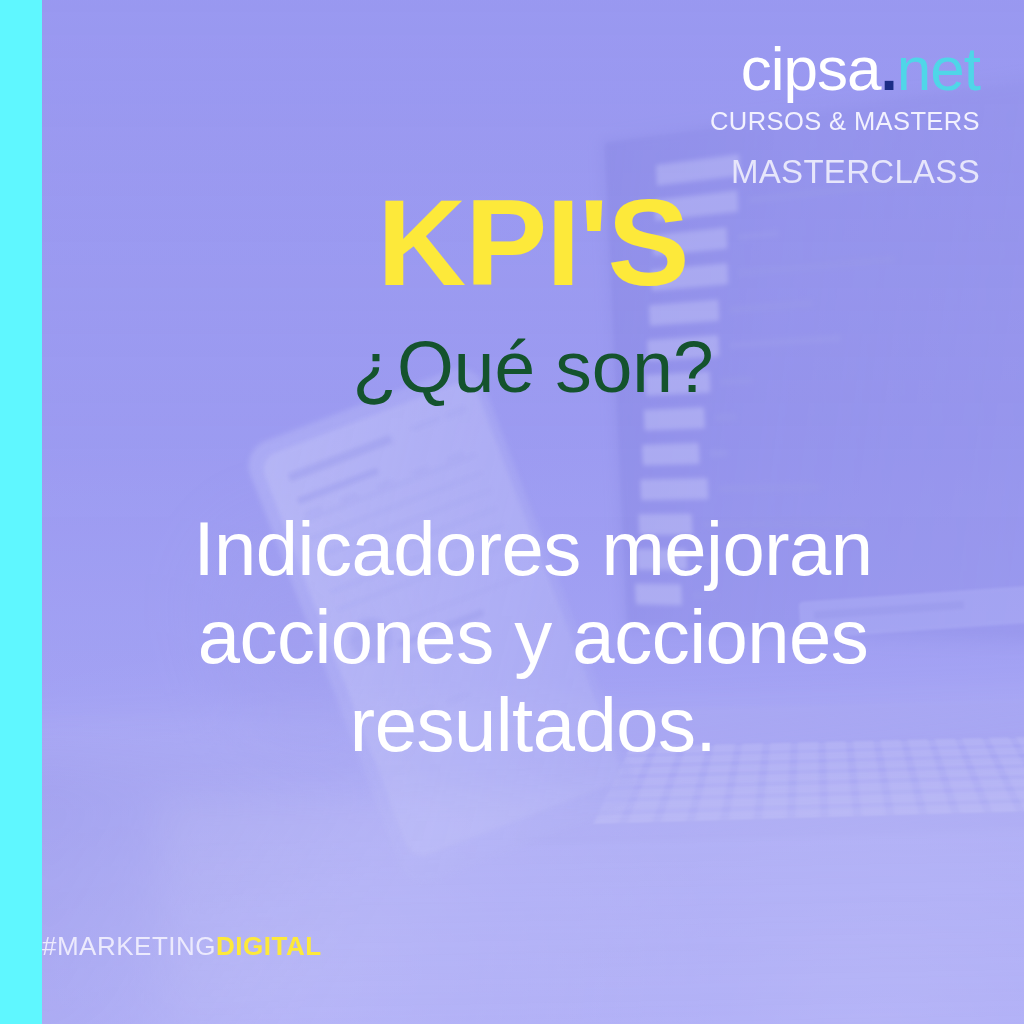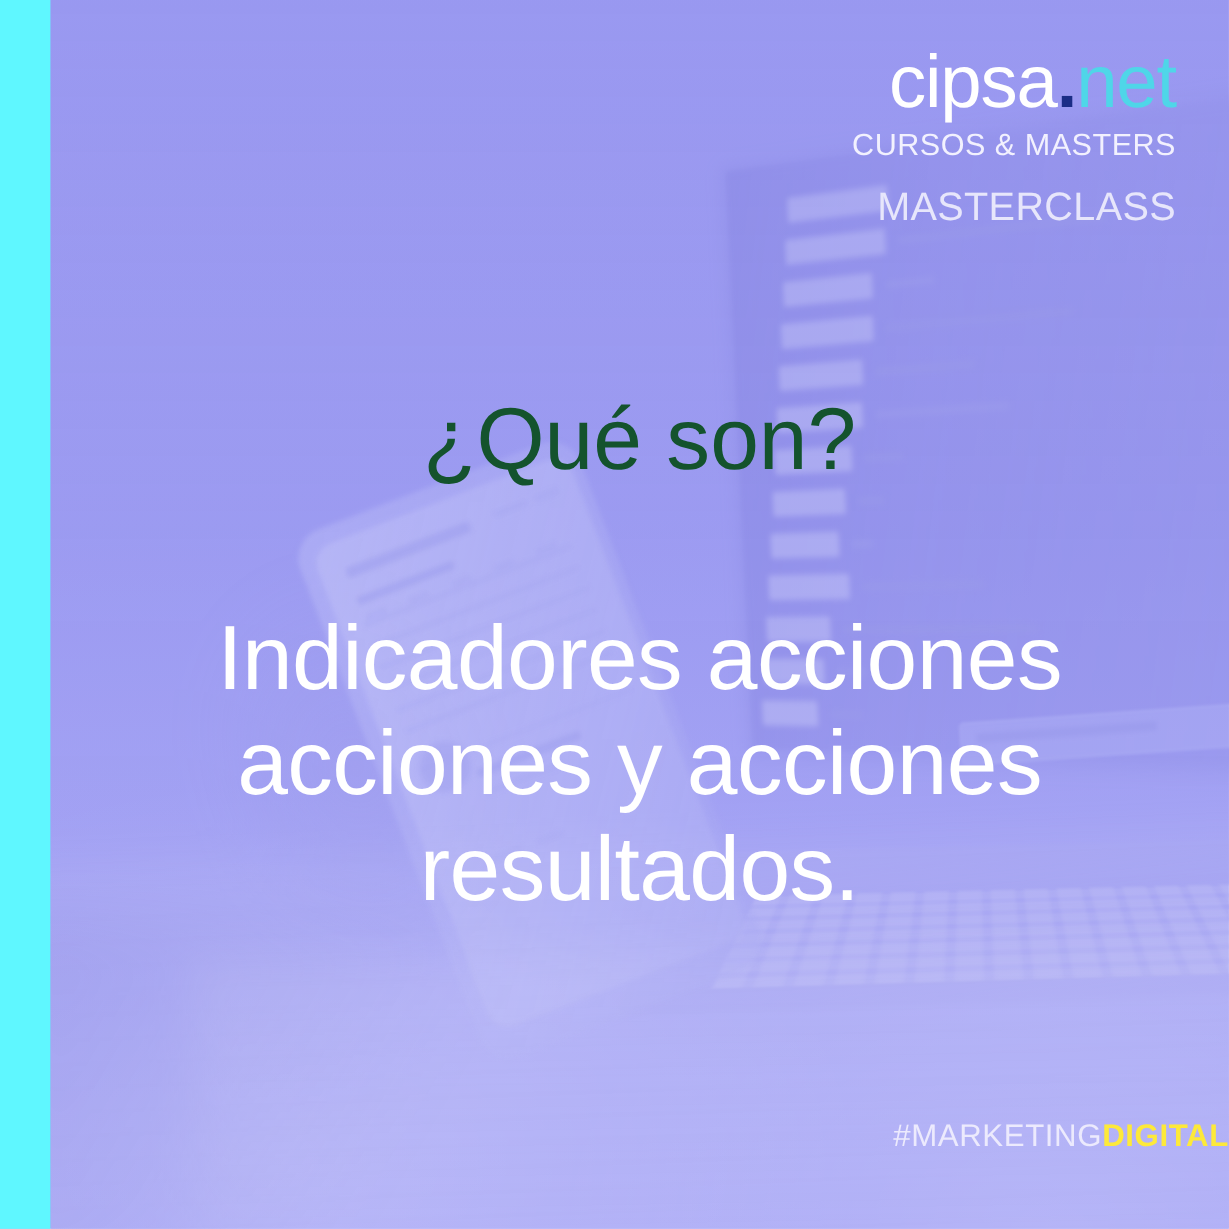--- a/index.html
+++ b/index.html
@@ -246,21 +246,21 @@
     line-height: 1.16;
     letter-spacing: -0.5px;
   }
   .body-line { display: block; white-space: nowrap; }
 
   
   #hashtag {
     position: absolute;
     left: 0; top: 933px;
     width: 982px;
-    text-align: right;
+    text-align: left;
     font-size: 26px;
     font-weight: 400;
     letter-spacing: 0.5px;
     line-height: 1;
     white-space: nowrap;
   }
   #hash-a { color: #eceafd; }
   #hash-b { color: #fde93a; font-weight: 700; }
 </style>
 </head>
@@ -370,24 +370,25 @@
   </div>
 
   <div id="content">
 
     <div id="logo-block">
       <div id="logo-wordmark"><span>cipsa</span><span id="logo-dot">.</span><span id="logo-tld">net</span></div>
       <div id="logo-line2">CURSOS &amp; MASTERS</div>
       <div id="logo-line3">MASTERCLASS</div>
     </div>
 
+    <div id="headline">KPI'S</div>
     <div id="subhead">¿Qué son?</div>
 
     <div id="body-copy">
-      <span class="body-line">Indicadores acciones</span>
+      <span class="body-line">Indicadores mejoran</span>
       <span class="body-line">acciones y acciones</span>
       <span class="body-line">resultados.</span>
     </div>
 
     <div id="hashtag"><span id="hash-a">#MARKETING</span><span id="hash-b">DIGITAL</span></div>
 
   </div>
 </div>
 
 </body></html>

